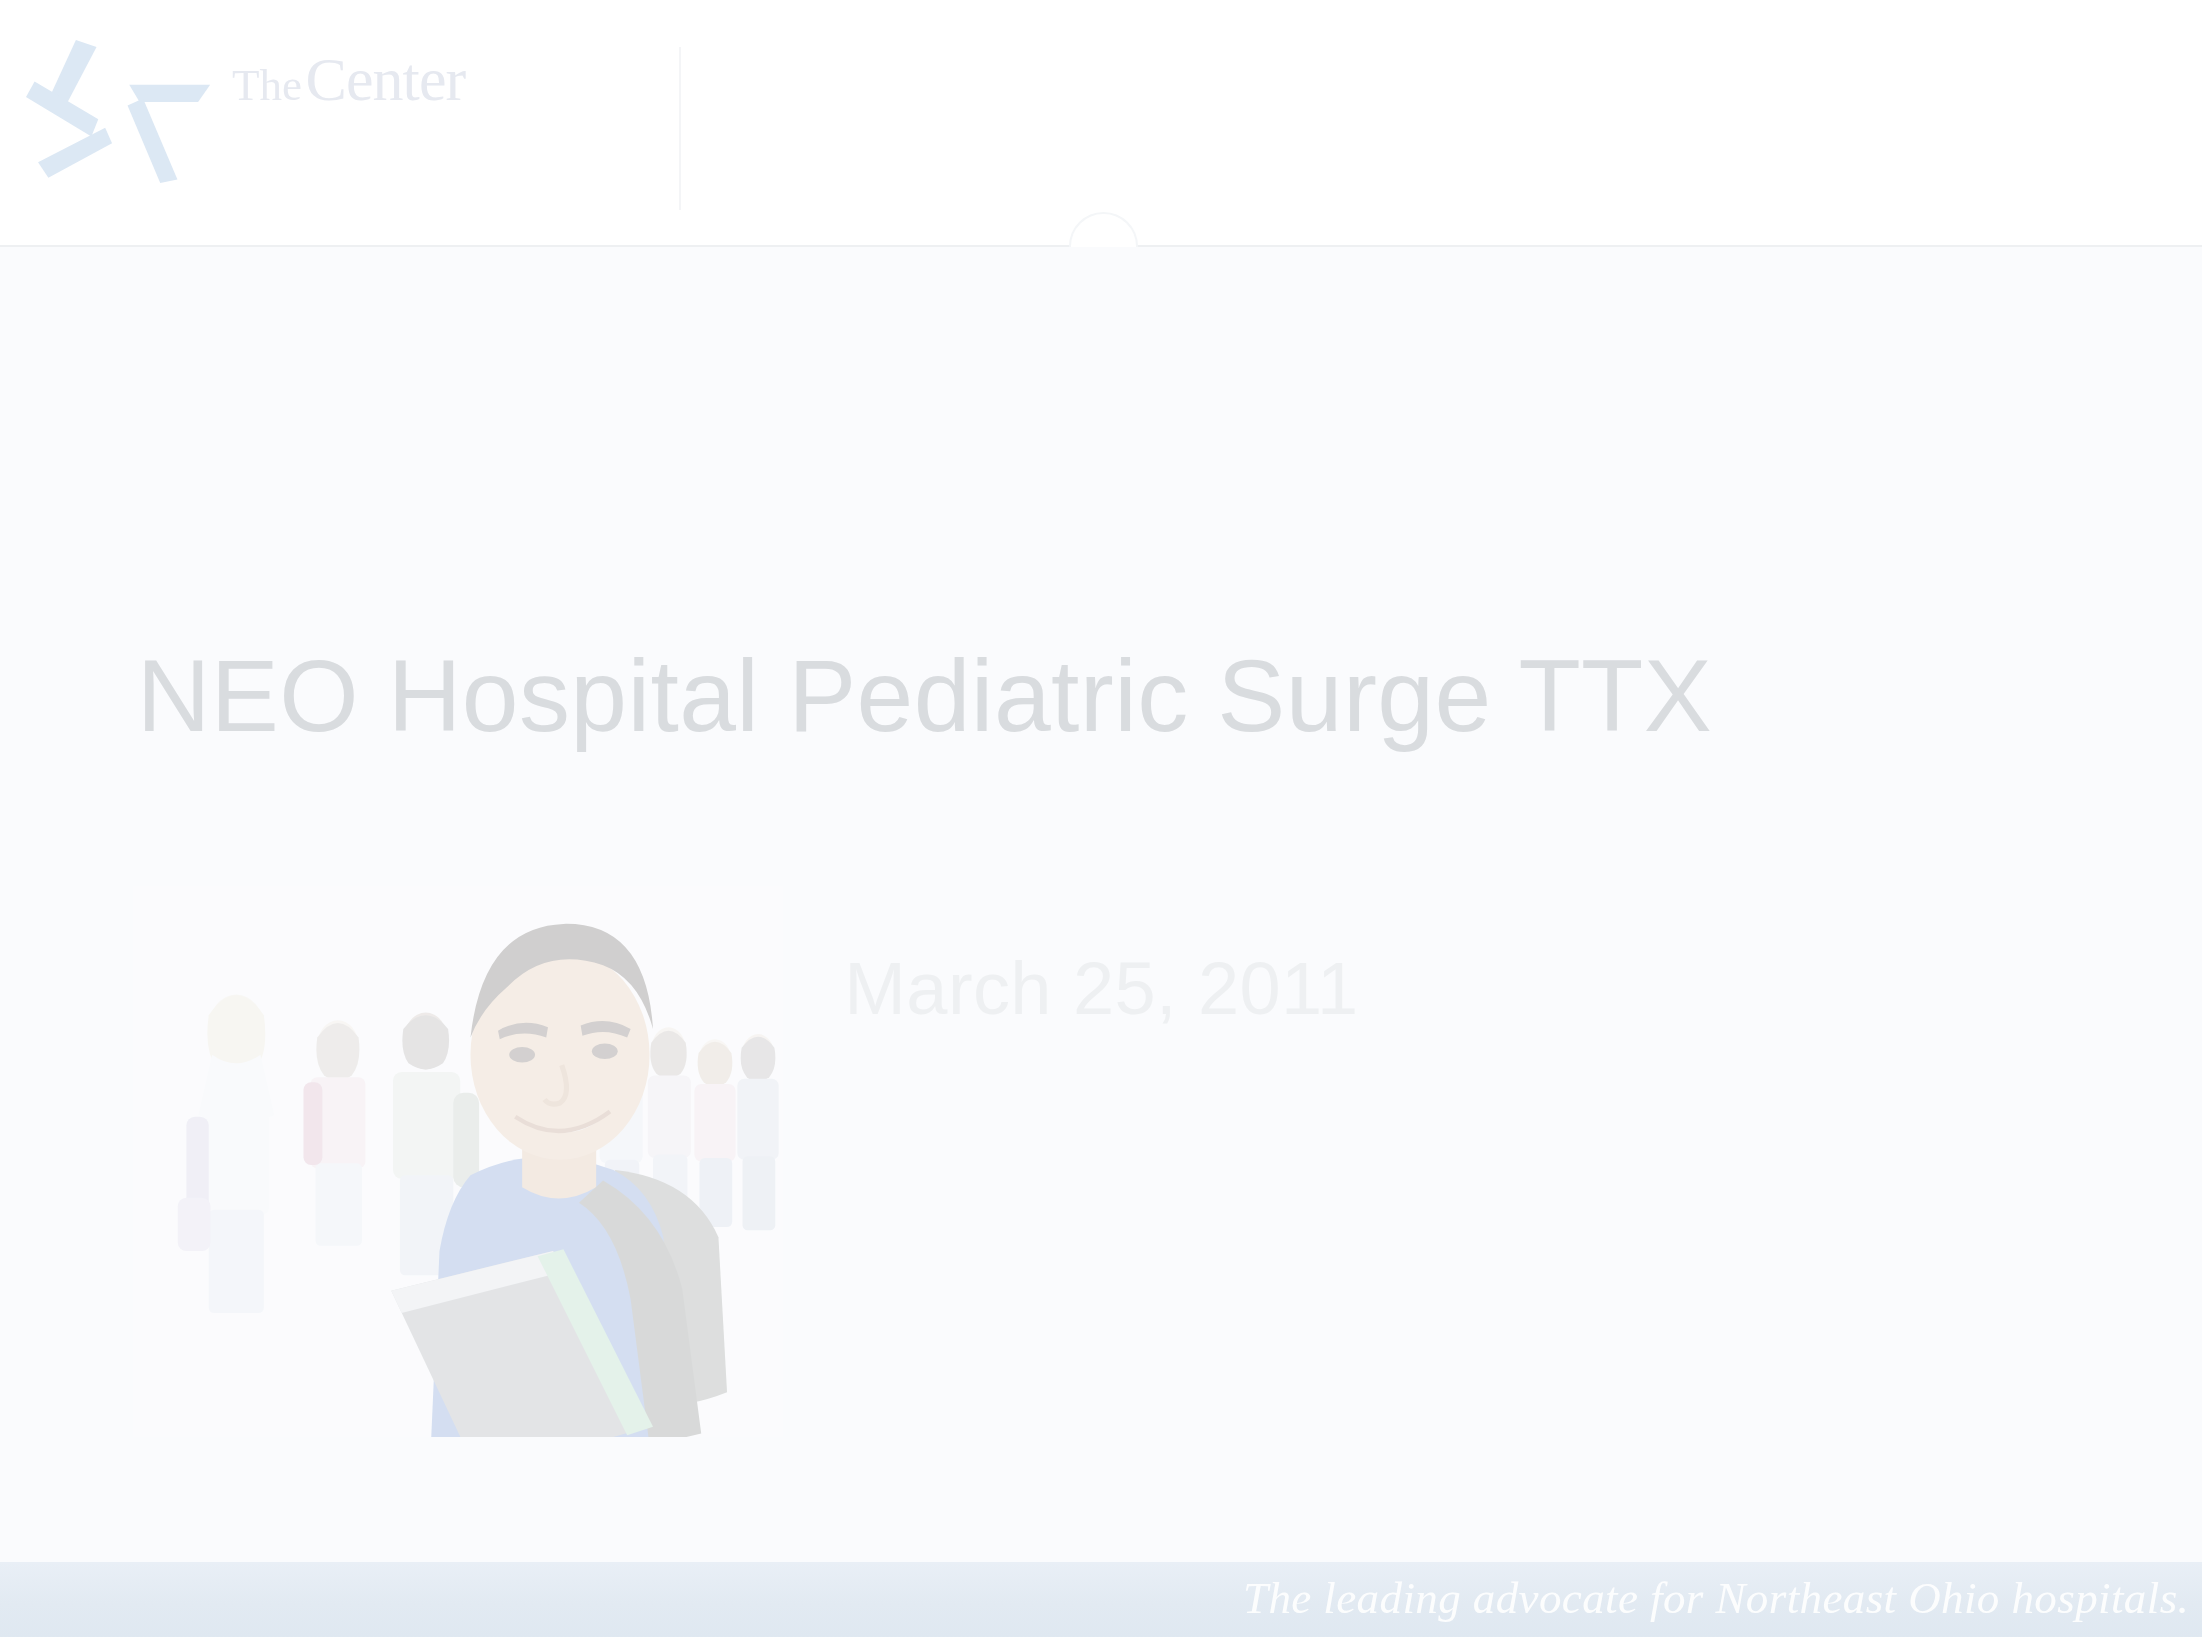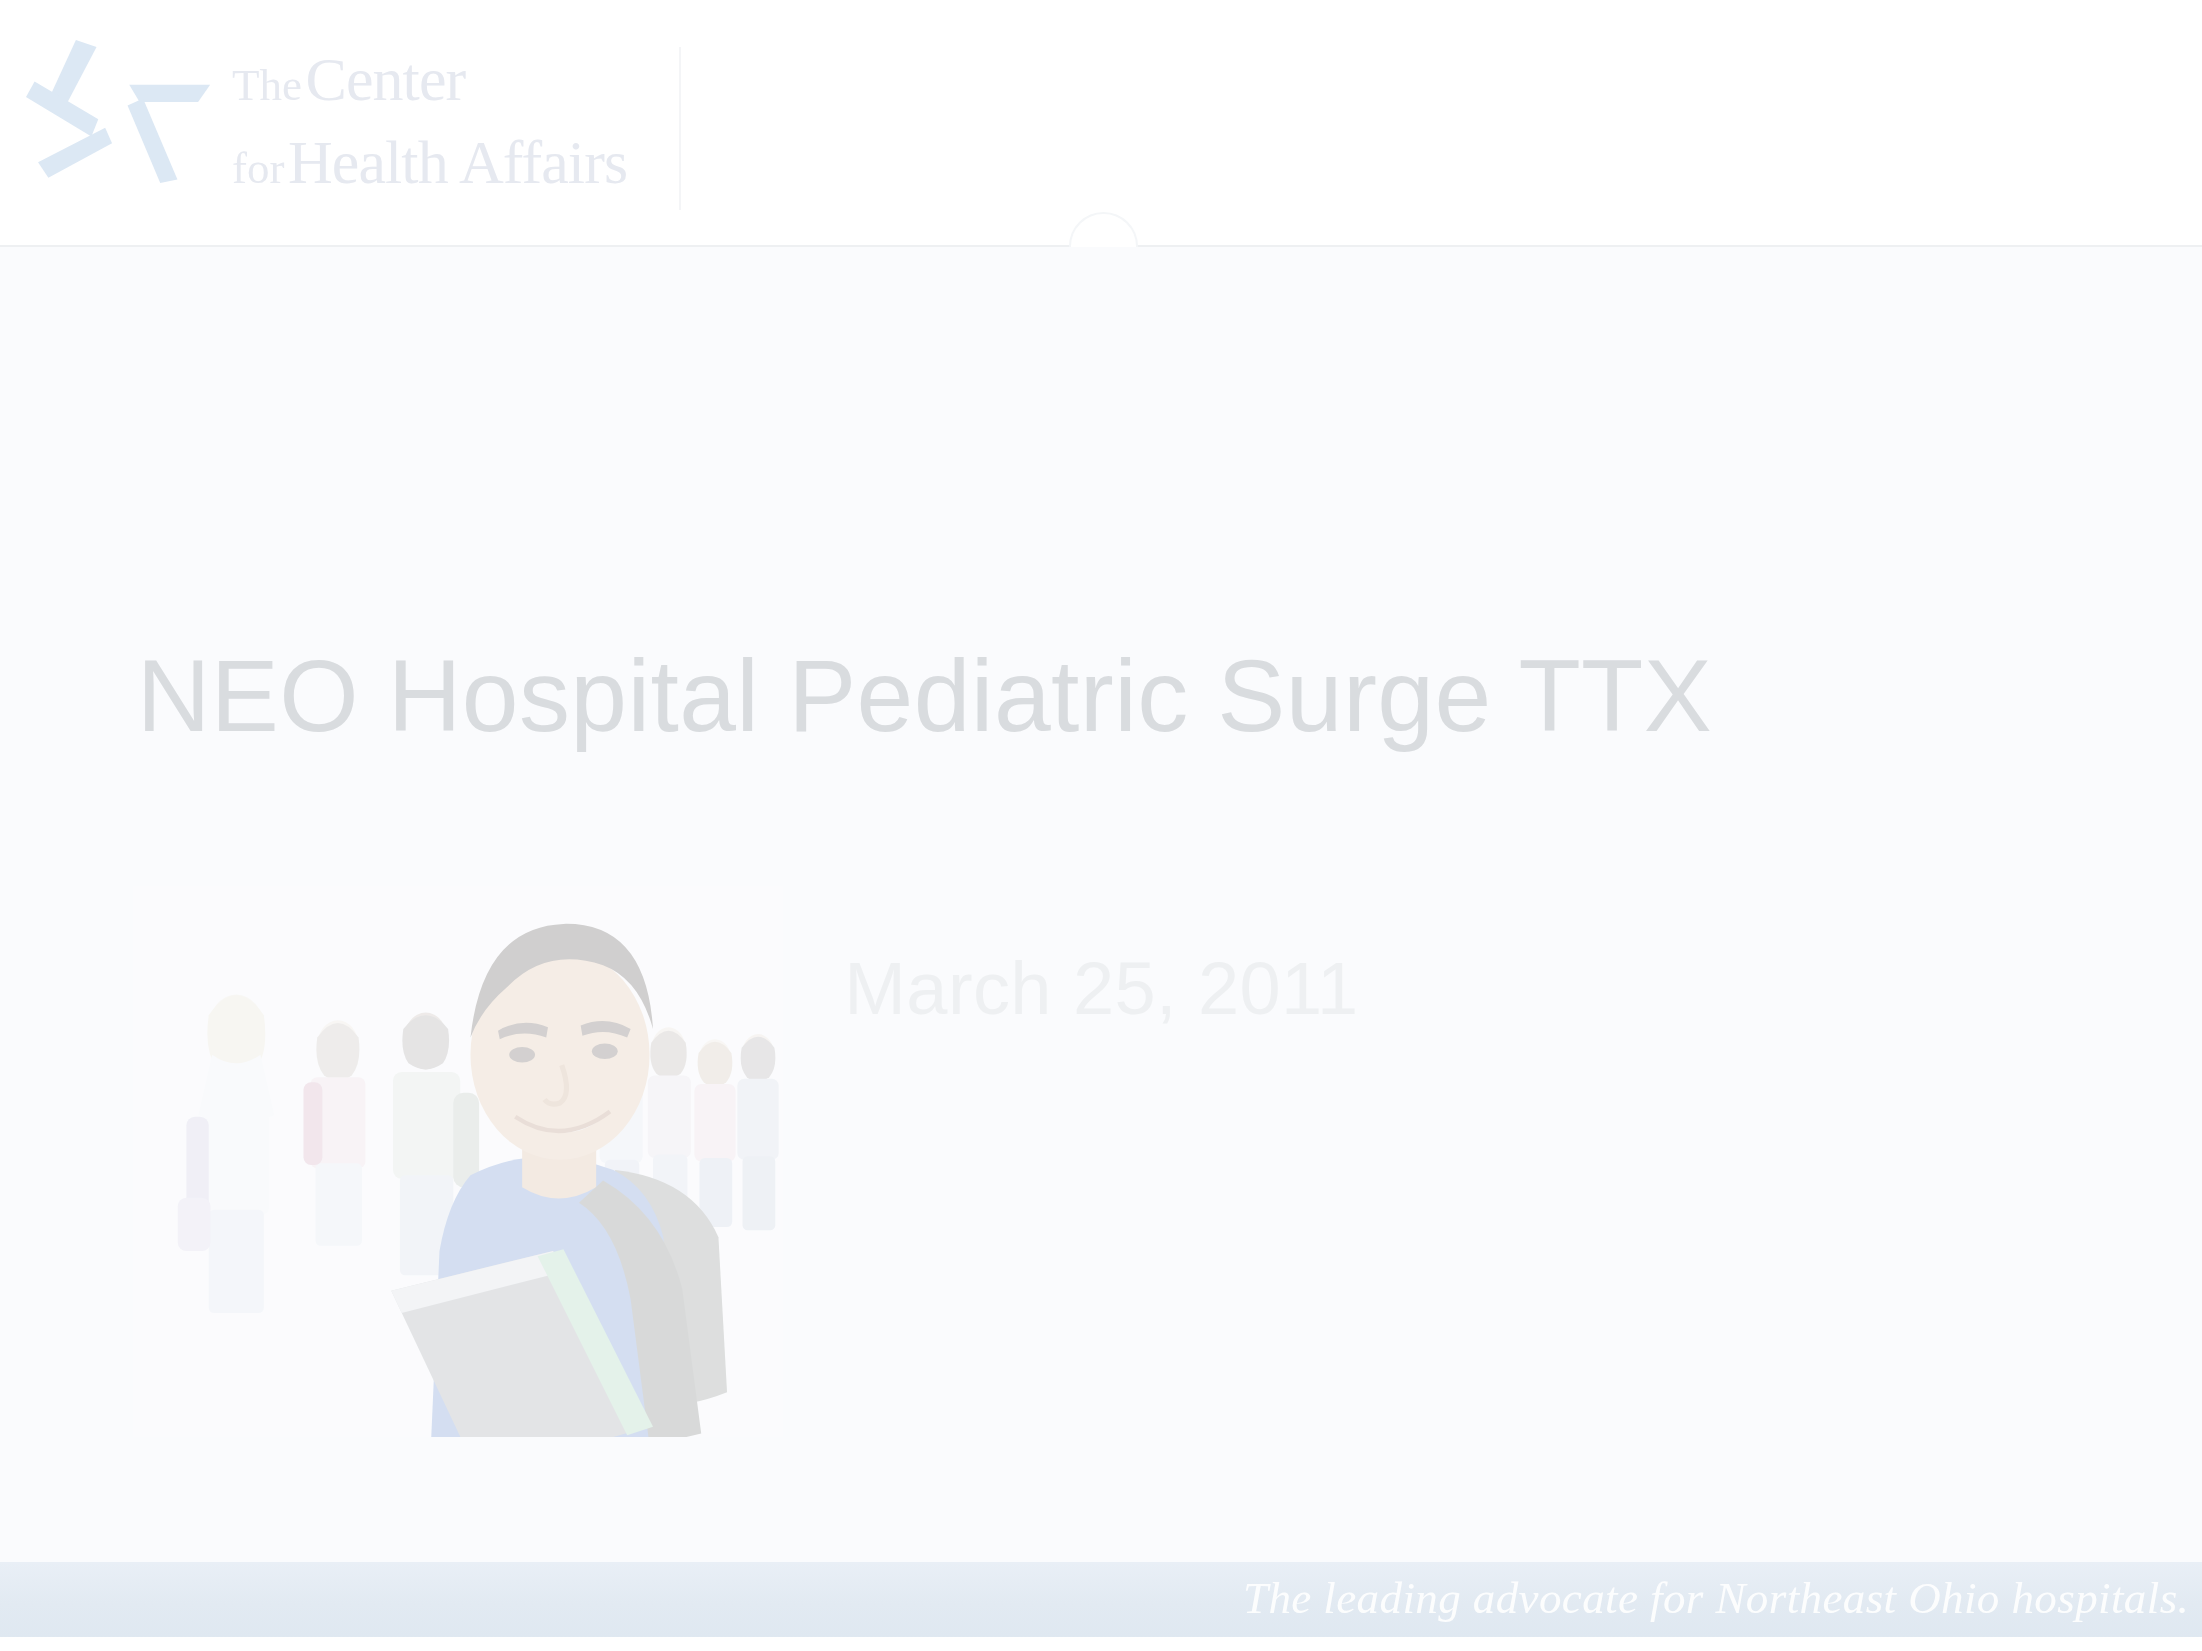--- a/index.html
+++ b/index.html
@@ -53,21 +53,21 @@
     top: 22.4px;
     font-family: "Liberation Serif", serif;
     color: #e6e9f0;
     line-height: 1.0;
     white-space: nowrap;
   }
   .brand-line {
     display: block;
     white-space: nowrap;
   }
-  .brand-line-1 { margin-bottom: 21px; }
+  .brand-line-1 { margin-bottom: 11px; }
   .wm-small {
     font-size: 45px;
     letter-spacing: 0px;
   }
   .wm-large {
     font-size: 62px;
     letter-spacing: -0.9px;
   }
 
   .brand-rule {
@@ -209,24 +209,20 @@
             <polygon points="118,84 136,76 176,170 156,174"></polygon>
           </g>
         </svg>
       </div>
 
       <div class="brand-wordmark">
         <span class="brand-line brand-line-1">
           <span class="wm-small">The</span>
           <span class="wm-large">Center</span>
         </span>
-        <span class="brand-line brand-line-2">
-          <span class="wm-small">for</span>
-          <span class="wm-large">Health Affairs</span>
-        </span>
       </div>
 
     </div>
 
     <div class="brand-rule"></div>
   </div>
 
   <div class="divider"></div>
   <div class="divider-ring"></div>
 

